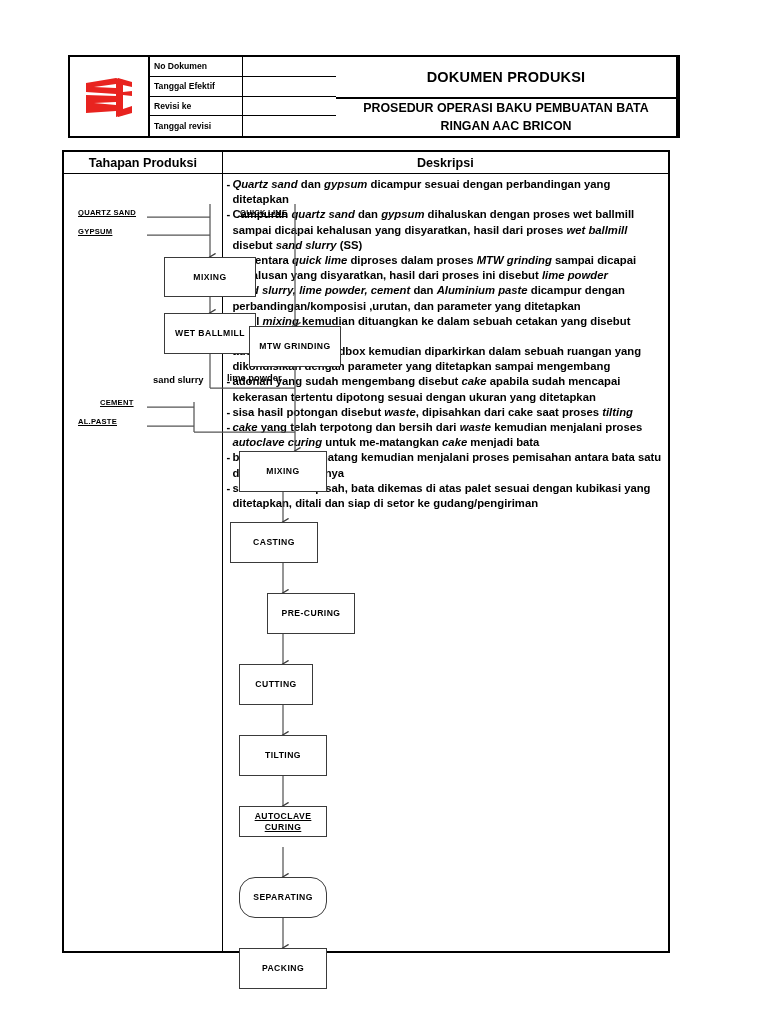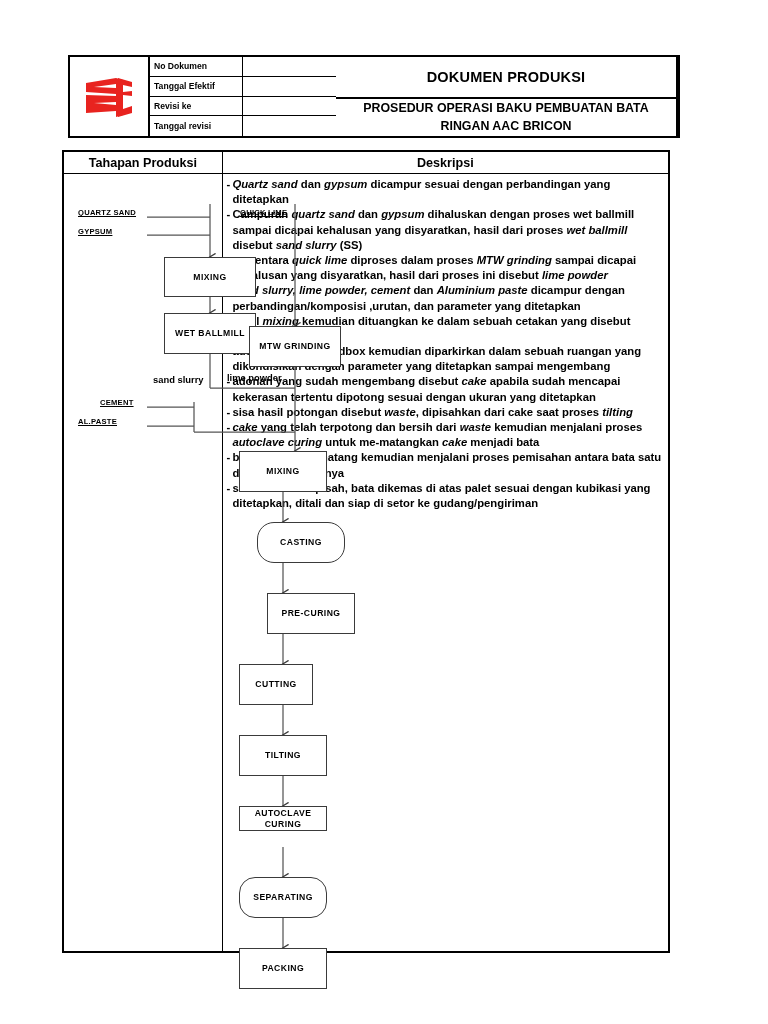--- a/index.html
+++ b/index.html
@@ -284,29 +284,29 @@
       <div class="edge-label" style="left:163px; top:198px;">lime powder</div>
 
       <div class="node" style="left:100px; top:83px; width:92px; height:40px;">MIXING</div>
 
       <div class="node" style="left:100px; top:139px; width:92px; height:41px;">WET BALLMILL</div>
 
       <div class="node" style="left:185px; top:152px; width:92px; height:41px;">MTW GRINDING</div>
 
       <div class="node" style="left:175px; top:277px; width:88px; height:41px;">MIXING</div>
 
-      <div class="node" style="left:193px; top:348px; width:88px; height:41px;border-radius:17px;">CASTING</div>
+      <div class="node" style="left:166px; top:348px; width:88px; height:41px;">CASTING</div>
 
       <div class="node" style="left:175px; top:419px; width:88px; height:41px;margin-left:28px;">PRE-CURING</div>
 
       <div class="node" style="left:175px; top:490px; width:74px; height:41px;">CUTTING</div>
 
       <div class="node" style="left:175px; top:561px; width:88px; height:41px;">TILTING</div>
 
-      <div class="node" style="left:175px; top:632px; width:88px; height:25px; flex-direction:column;">
+      <div class="node" style="left:175px; top:632px; width:88px; height:31px; flex-direction:column;text-decoration:underline;">
         <span>AUTOCLAVE</span>
         <span>CURING</span>
       </div>
 
       <div class="node" style="left:175px; top:703px; width:88px; height:41px;border-radius:16px;">SEPARATING</div>
 
       <div class="node" style="left:175px; top:774px; width:88px; height:41px;">PACKING</div>
 
     </div>
   </div>

